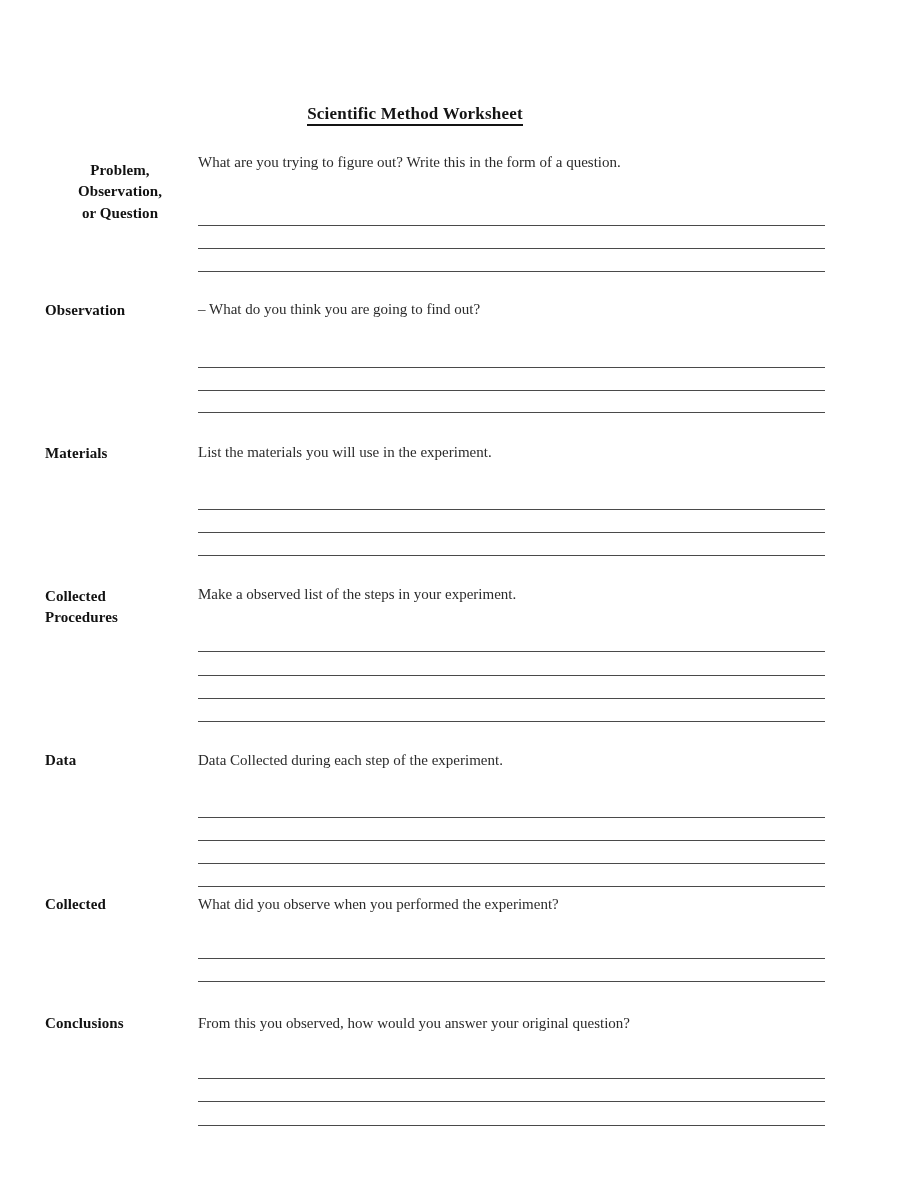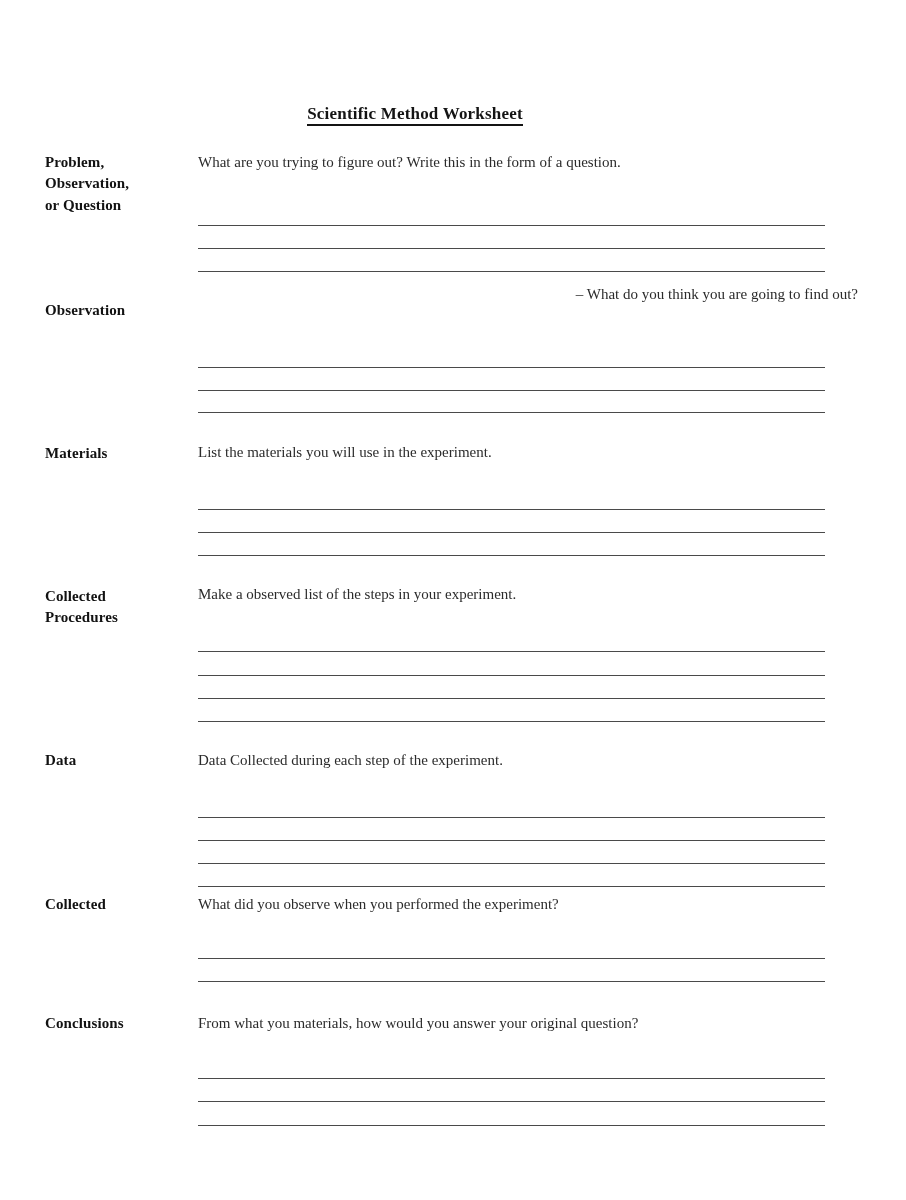--- a/index.html
+++ b/index.html
@@ -88,37 +88,37 @@
 <body>
 
 <div class="page">
 
   <div class="worksheet-title">
     <span class="title-text">Scientific Method Worksheet</span>
   </div>
 
   <div id="sections-root">
       <div class="section">
-        <div class="section-label" style="top: 152px;">
+        <div class="section-label" style="top: 160px; text-align: center;">
           <div>Problem,</div>
           <div>Observation,</div>
           <div>or Question</div>
         </div>
         <div class="section-prompt" style="top: 152px;">What are you trying to figure out? Write this in the form of a question.</div>
         <div class="rules">
           <div class="rule" style="top: 225px;"></div>
           <div class="rule" style="top: 248px;"></div>
           <div class="rule" style="top: 271px;"></div>
         </div>
       </div>
       <div class="section">
         <div class="section-label" style="top: 300px;">
           <div>Observation</div>
         </div>
-        <div class="section-prompt" style="top: 284px; text-align: right;">– What do you think you are going to find out?</div>
+        <div class="section-prompt" style="top: 299px;">– What do you think you are going to find out?</div>
         <div class="rules">
           <div class="rule" style="top: 367px;"></div>
           <div class="rule" style="top: 390px;"></div>
           <div class="rule" style="top: 412px;"></div>
         </div>
       </div>
       <div class="section">
         <div class="section-label" style="top: 443px;">
           <div>Materials</div>
         </div>
@@ -161,21 +161,21 @@
         <div class="section-prompt" style="top: 894px;">What did you observe when you performed the experiment?</div>
         <div class="rules">
           <div class="rule" style="top: 958px;"></div>
           <div class="rule" style="top: 981px;"></div>
         </div>
       </div>
       <div class="section">
         <div class="section-label" style="top: 1013px;">
           <div>Conclusions</div>
         </div>
-        <div class="section-prompt" style="top: 1013px;">From what you materials, how would you answer your original question?</div>
+        <div class="section-prompt" style="top: 1013px;">From this you observed, how would you answer your original question?</div>
         <div class="rules">
           <div class="rule" style="top: 1078px;"></div>
           <div class="rule" style="top: 1101px;"></div>
           <div class="rule" style="top: 1125px;"></div>
         </div>
       </div>
     </div>
 
 </div>
 

